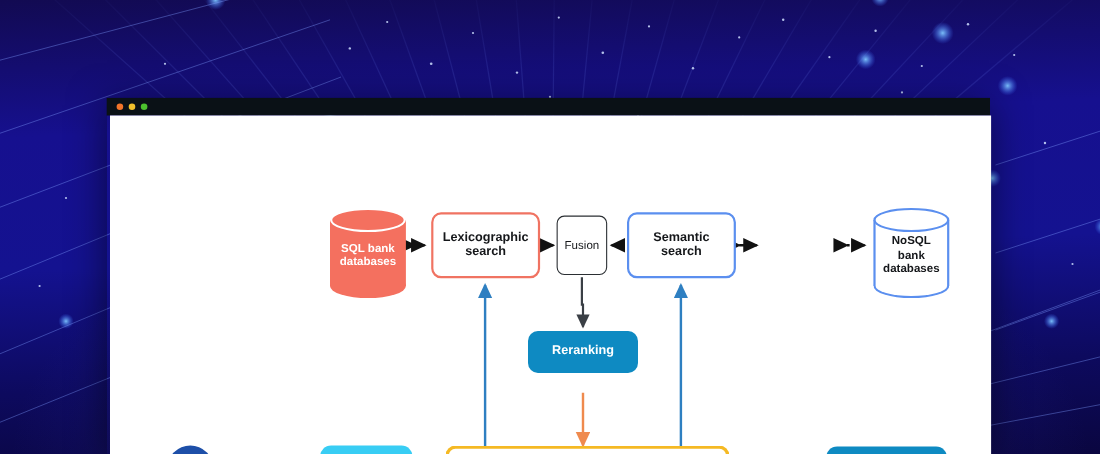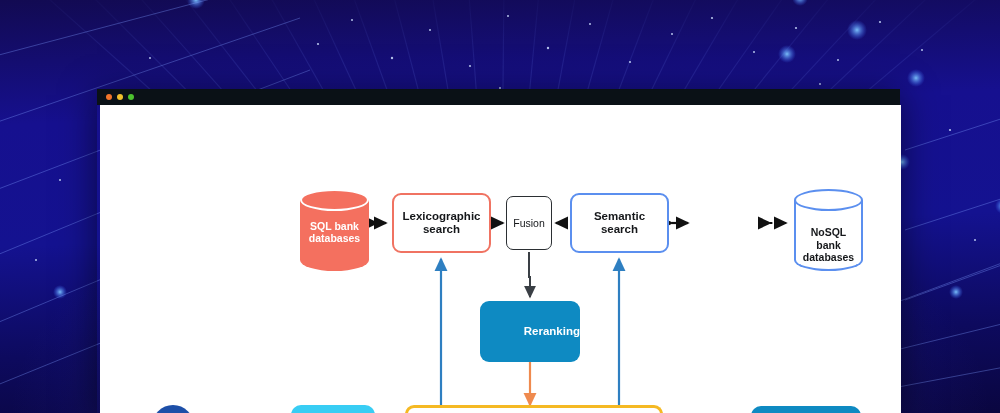--- a/index.html
+++ b/index.html
@@ -61,23 +61,23 @@
     left:406px; top:91px; width:46px; height:54px;
     border:1.4px solid #2b2f33; background:#fff; border-radius:7px;
     font-size:10.5px; font-weight:normal; color:#15171a;
   }
   .box-sem {
     left:470px; top:88px; width:99px; height:60px;
     border:2.6px solid #5b8fef; background:#fff;
     font-size:11.5px; font-weight:bold; color:#15171a;align-items:center;
   }
   .box-rerank {
-    left:380px; top:196px; width:100px; height:61px;
+    left:380px; top:196px; width:100px; height:38px;
     background:#0e8ac2; border-radius:9px;
-    font-size:11.5px; font-weight:bold; color:#ffffff;justify-content:flex-end;
+    font-size:11.5px; font-weight:bold; color:#ffffff;
   }
 
   
   .cyl { position:absolute; }
   .cyl .body { position:absolute; left:0; width:100%; }
   .cyl .cap  { position:absolute; left:0; width:100%; border-radius:50%; }
   .cyl .label {
     position:absolute; left:0; width:100%;
     display:flex; align-items:center; justify-content:center; text-align:center;
     font-size:10.5px; font-weight:bold; line-height:1.18;
@@ -97,21 +97,21 @@
   #cyl-vec .cap.bot { top:60px; height:22px; background:#5b8fef; }
   #cyl-vec .label { top:22px; height:42px; color:#fff; }
 
   
   #cyl-nosql { left:694px; top:84px; width:69px; height:82px; }
   #cyl-nosql .body { top:11px; height:60px; background:#fff;
                      border-left:2px solid #5b8fef; border-right:2px solid #5b8fef; }
   #cyl-nosql .cap.top { top:0; height:22px; background:#fff; border:2px solid #5b8fef; }
   #cyl-nosql .cap.bot { top:60px; height:22px; background:#fff;
                         border:2px solid #5b8fef; border-top-color:transparent; }
-  #cyl-nosql .label { top:33px; height:46px; color:#15171a; }
+  #cyl-nosql .label { top:20px; height:46px; color:#15171a; }
 
   
   .bottom { position:absolute; }
   #b-circle { left:52px; top:300px; width:42px; height:42px; border-radius:50%;
               background:#1d4fa8; }
   #b-cyan   { left:191px; top:300px; width:84px; height:40px; border-radius:10px;
               background:#38cdf4; }
   #b-yellow { left:305px; top:300px; width:258px; height:40px; border-radius:9px;
               border:3px solid #f5b923; border-bottom:none; background:#fff; }
   #b-blue   { left:651px; top:301px; width:110px; height:40px; border-radius:10px;

